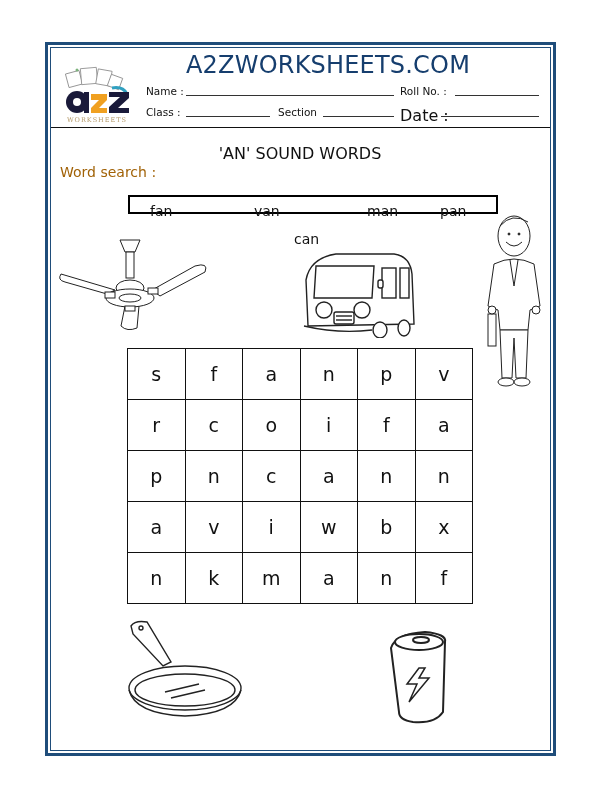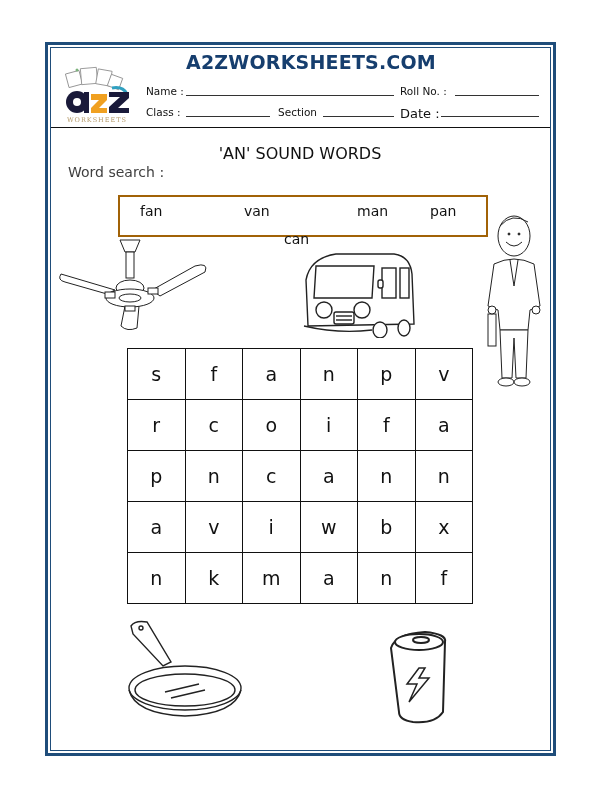--- a/index.html
+++ b/index.html
@@ -12,41 +12,41 @@
   }
   .frame-inner {
     position: absolute; left: 50px; top: 47px; width: 501px; height: 704px;
     border: 1px solid #1f4d7a;
   }
 
   .logo { position: absolute; left: 57px; top: 64px; width: 80px; height: 60px; }
 
   .site-title {
     position: absolute; left: 186px; top: 51px; width: 320px;
-    font-family: "DejaVu Sans", sans-serif; font-weight: bold;
-    font-size: 19px; color: #163e6e; letter-spacing: 0.2px; white-space: nowrap;
+    font-family: "DejaVu Sans", sans-serif; font-weight: normal;
+    font-size: 24px; color: #163e6e; letter-spacing: 0.2px; white-space: nowrap;
   }
   .field-label { position: absolute; white-space: nowrap; }
   .field-line { position: absolute; border-bottom: 1px solid #333; height: 10px; }
 
   .header-divider {
     position: absolute; left: 51px; top: 127px; width: 499px; height: 1px; background: #111;
   }
 
   .page-title {
     position: absolute; left: 0; top: 144px; width: 600px; text-align: center;
     font-weight: normal; font-size: 16px; color: #111;
   }
   .instruction {
-    position: absolute; left: 68px; top: 164px; font-size: 14px; color: #404040;
+    position: absolute; left: 60px; top: 164px; font-size: 14px; color: #a16207;
   }
 
   .word-bank {
-    position: absolute; left: 118px; top: 195px; width: 370px; height: 42px;
-    border: 2px solid #a16207;
+    position: absolute; left: 128px; top: 195px; width: 370px; height: 19px;
+    border: 2px solid #000000;
   }
   .word-bank .word {
     position: absolute; top: 6px; font-size: 14px; color: #111;
   }
 
   .grid {
     position: absolute; left: 127px; top: 348px;
     border-collapse: collapse;
   }
   .grid td {
@@ -90,21 +90,21 @@
 
 <div class="field-label" style="left:146px;top:85px;font-size:10.5px;">Name :</div>
 <div class="field-line" style="left:186px;top:86px;width:208px;"></div>
 <div class="field-label" style="left:400px;top:85px;font-size:10.5px;">Roll No. :</div>
 <div class="field-line" style="left:455px;top:86px;width:84px;"></div>
 
 <div class="field-label" style="left:146px;top:106px;font-size:10.5px;">Class :</div>
 <div class="field-line" style="left:186px;top:107px;width:84px;"></div>
 <div class="field-label" style="left:278px;top:106px;font-size:10.5px;">Section</div>
 <div class="field-line" style="left:323px;top:107px;width:71px;"></div>
-<div class="field-label" style="left:400px;top:106px;font-size:13px;">Date :</div>
+<div class="field-label" style="left:400px;top:106px;font-size:16px;">Date :</div>
 <div class="field-line" style="left:441px;top:107px;width:98px;"></div>
 
 <div class="header-divider"></div>
 
 <div class="page-title">'AN' SOUND WORDS</div>
 <div class="instruction">Word search :</div>
 
 <div class="word-bank">
   <span class="word" style="left:20px;">fan</span>
   <span class="word" style="left:92px;margin-left:32px;">van</span>

